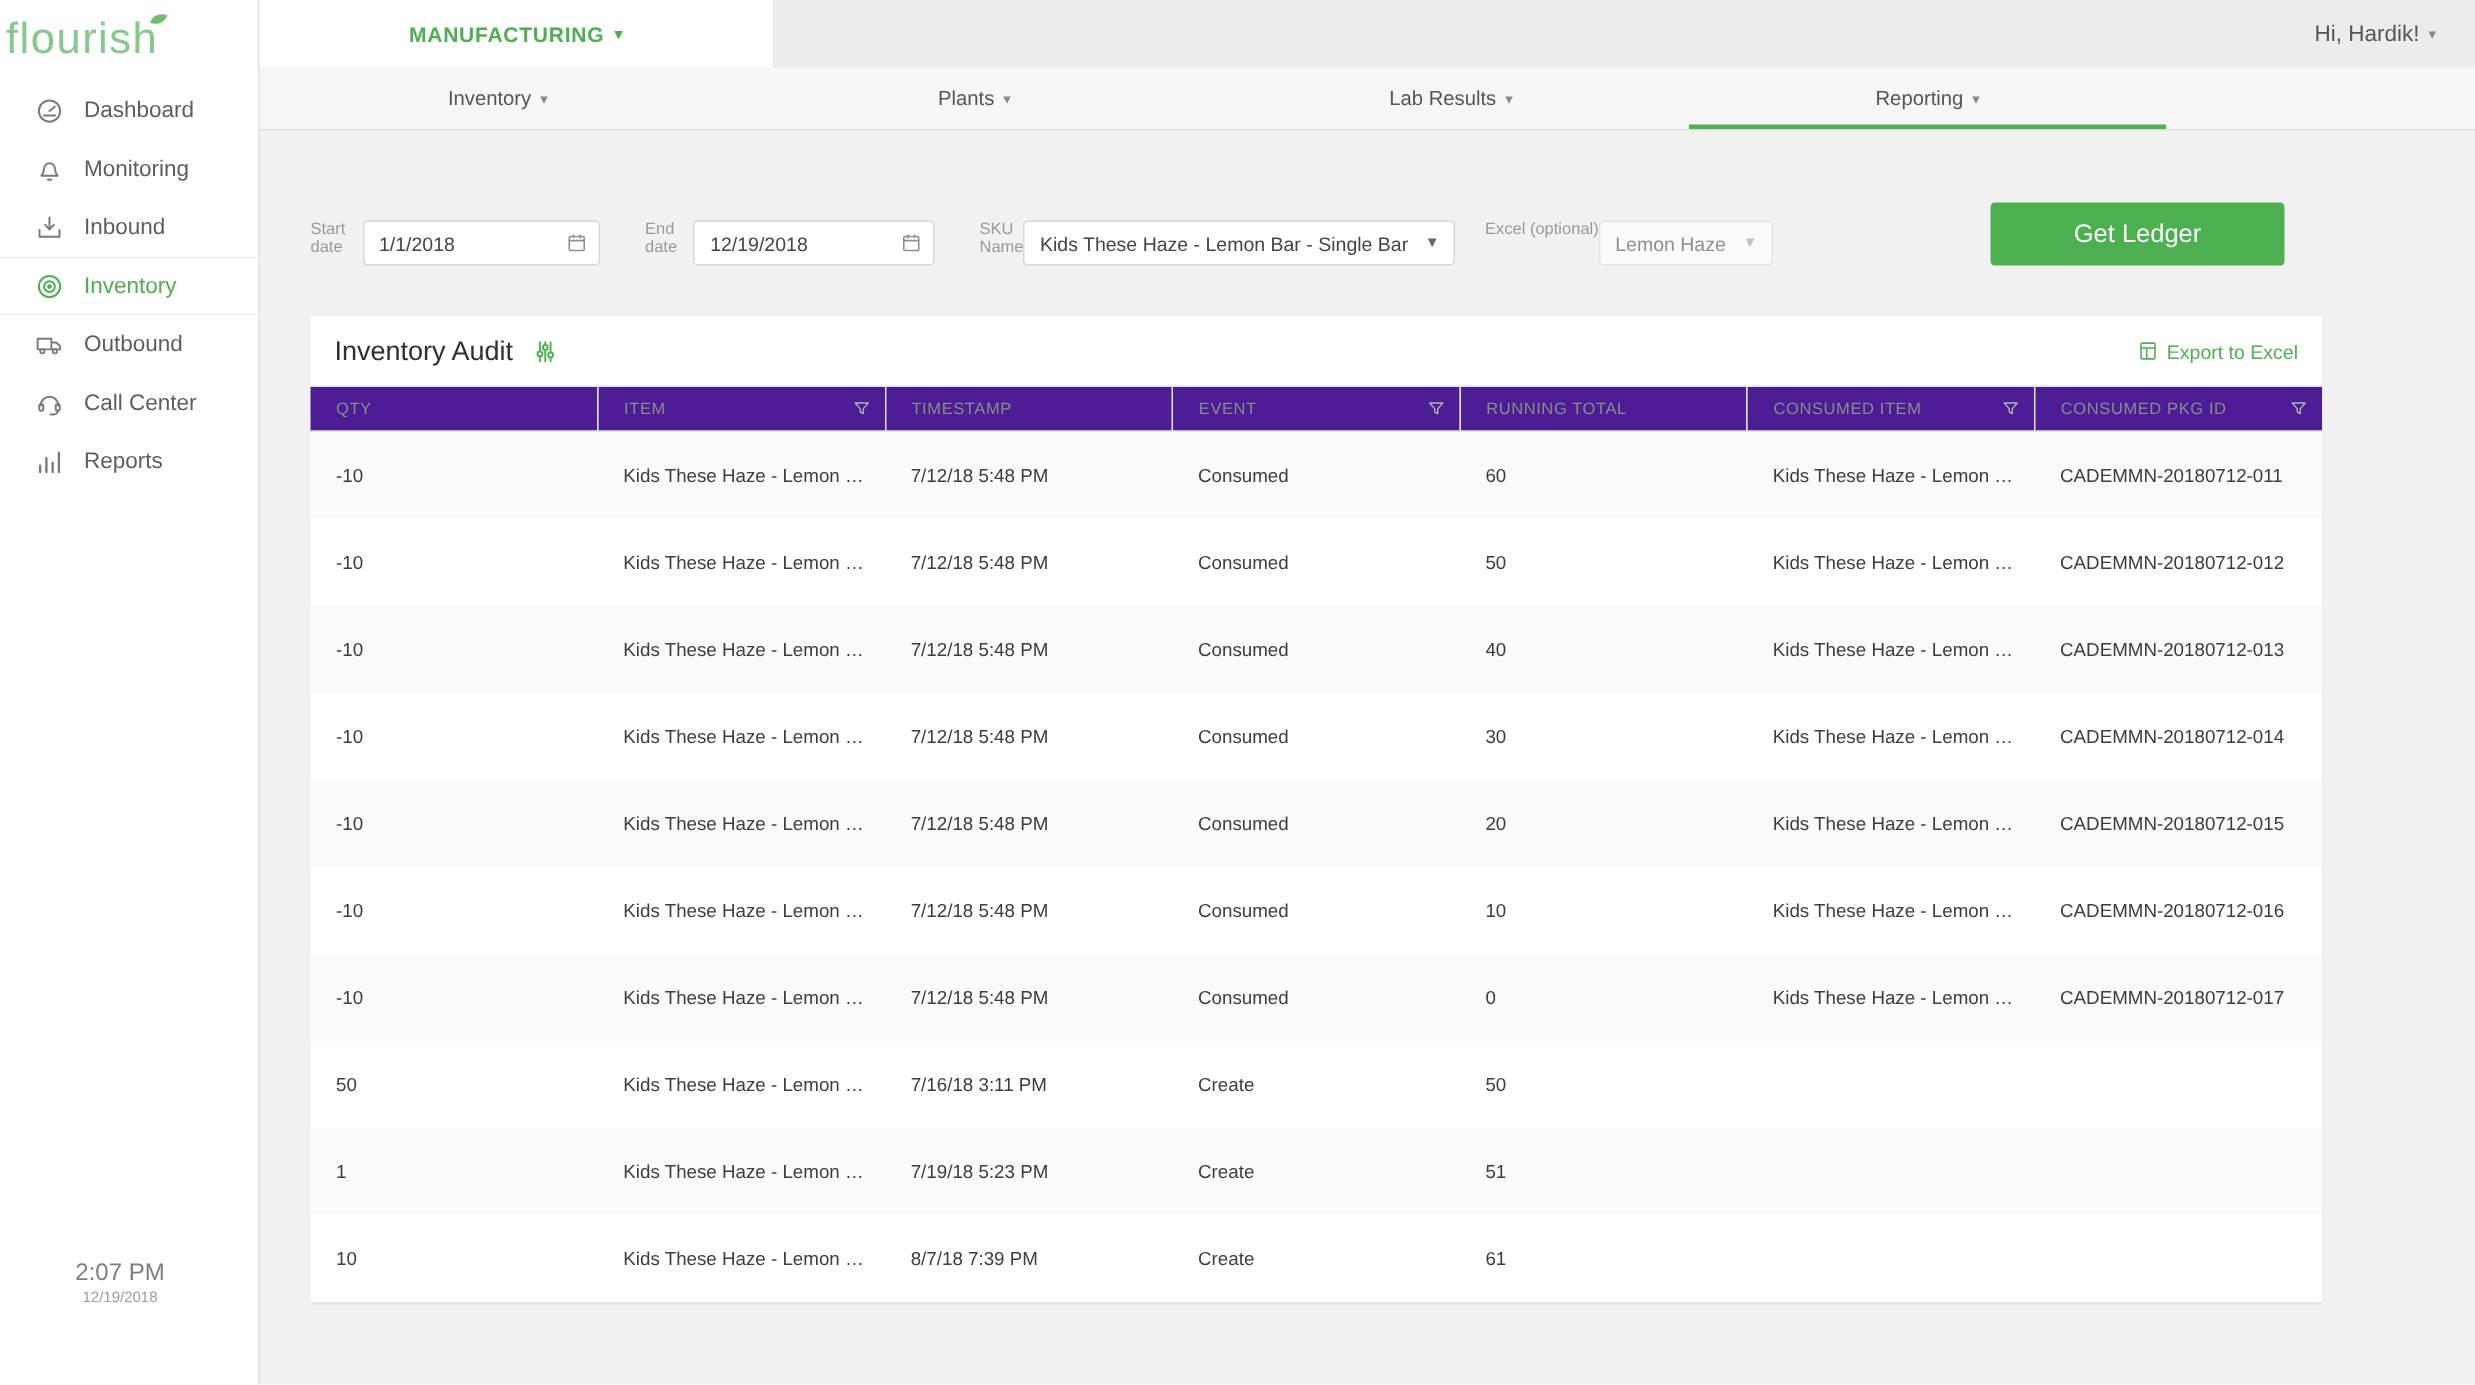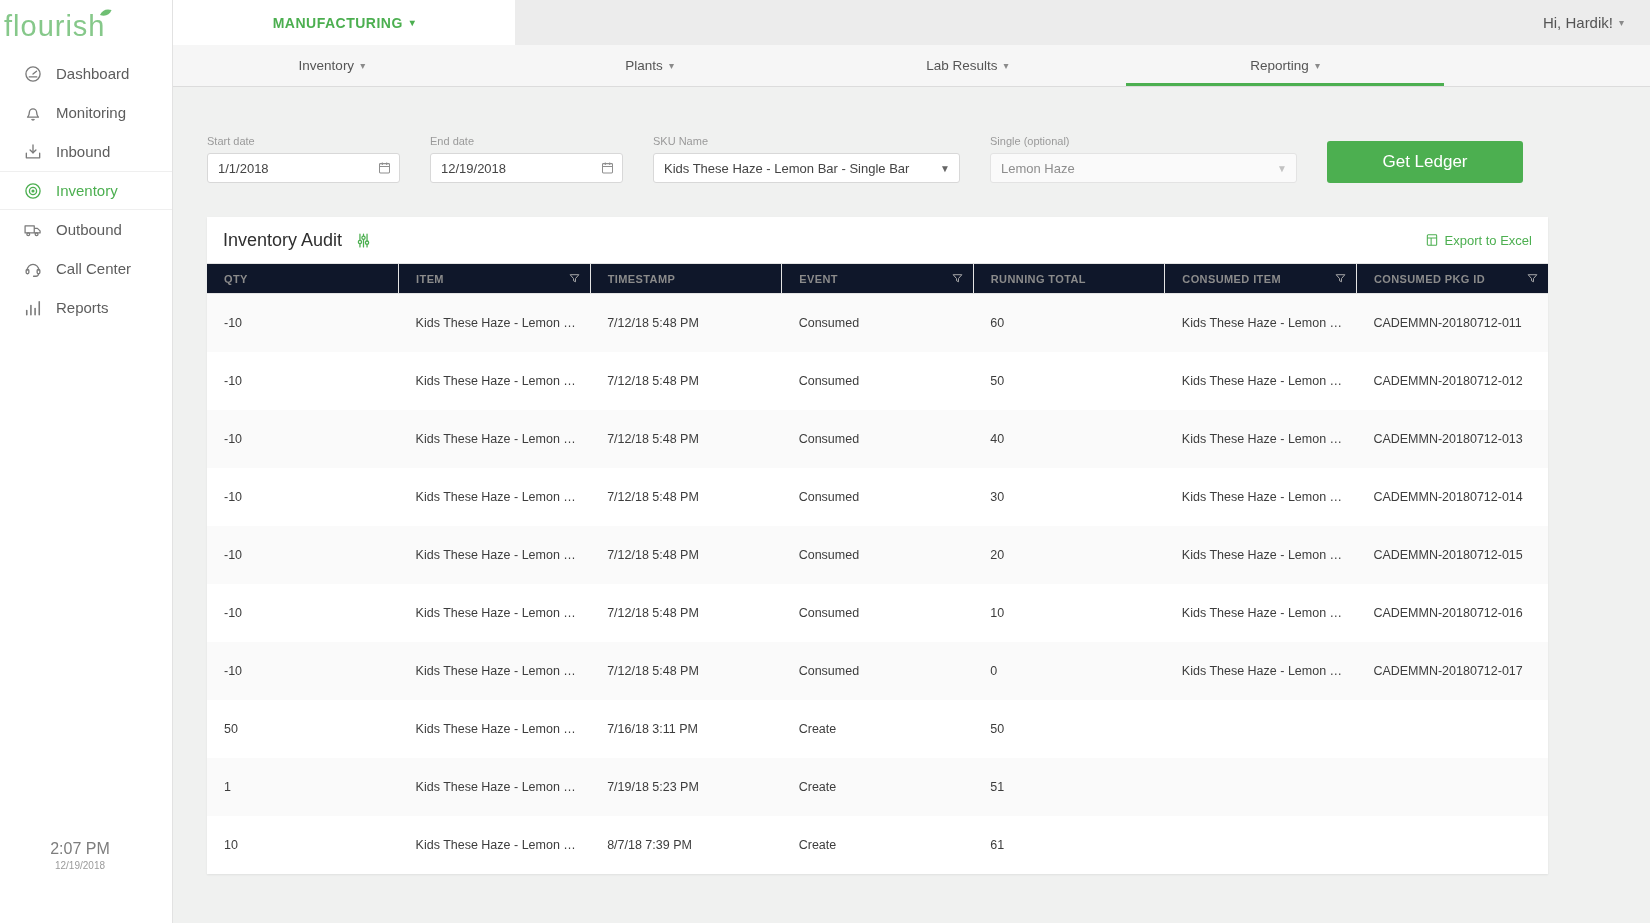--- a/index.html
+++ b/index.html
@@ -51,21 +51,21 @@
   .subnav-tab {
     flex:1; display:flex; align-items:center; justify-content:center; gap:6px;
     font-size:13.5px; color:#555; cursor:pointer; border-bottom:3px solid transparent; padding-top:3px;
   }
   .subnav-tab.active { border-bottom-color:var(--accent); }
 
   .content { flex:1; padding:48px 0 0 34px; position:relative; }
 
   
   .filters { display:flex; align-items:flex-end; gap:30px; margin-bottom:34px; }
-  .field { display:flex; flex-direction:column; }
+  .field { display:flex; flex-direction:row; }
   .field-label { font-size:11px; color:#9a9a9a; margin-bottom:6px; }
   .input-wrap { position:relative; }
   .text-input {
     height:30px; border:1px solid #d8d8d8; border-radius:3px; background:#fff;
     font-family:Liberation Sans, sans-serif; font-size:13px; color:#444;
     padding:0 30px 0 10px; width:100%; outline:none; display:flex; align-items:center;
   }
   .w-date { width:193px; }
   .w-select { width:307px; }
   .select-box { cursor:pointer; white-space:nowrap; overflow:hidden; }
@@ -80,23 +80,23 @@
 
   
   .card { width:1341px; background:#fff; box-shadow:0 1px 2px rgba(0,0,0,0.07); }
   .card-header { height:46px; display:flex; align-items:center; padding:0 16px; }
   .card-title { font-size:18px; font-weight:normal; color:#2f2f2f; margin:0; }
   .sliders { margin-left:13px; color:var(--accent); display:flex; cursor:pointer; }
   .export-link { margin-left:auto; display:flex; align-items:center; gap:6px; color:var(--accent); font-size:13px; cursor:pointer; text-decoration:none; }
 
   table { width:100%; border-collapse:collapse; table-layout:fixed; }
   thead th {
-    background:#0f172a; height:30px; text-align:right;
+    background:#4c1d95; height:30px; text-align:right;
     border-top:1px solid #e4e4e4; border-bottom:1px solid #e4e4e4; border-right:1px solid #e4e4e4;
-    font-weight:bold; padding:0 9px 0 17px;
+    font-weight:normal; padding:0 9px 0 17px;
   }
   thead th:last-child { border-right:none; }
   .th-inner { display:flex; align-items:center; justify-content:space-between; }
   .th-label { font-size:11px; color:#8b8b8b; letter-spacing:0.4px; }
   .funnel { color:#b3b3b3; display:flex; flex-shrink:0; }
   tbody td { height:58px; font-size:12.5px; color:#3d3d3d; padding:0 9px 0 17px; overflow:hidden; white-space:nowrap; text-overflow:ellipsis; }
   tbody tr:nth-child(odd) { background:#fafafa; }
 
   
   .watermark {
@@ -261,21 +261,21 @@
 
         <div class="field w-select">
           <span class="field-label">SKU Name</span>
           <div class="input-wrap">
             <div class="text-input select-box">Kids These Haze - Lemon Bar - Single Bar</div>
             <span class="select-caret">▼</span>
           </div>
         </div>
 
         <div class="field w-select disabled">
-          <span class="field-label">Single (optional)</span>
+          <span class="field-label">Excel (optional)</span>
           <div class="input-wrap">
             <div class="text-input select-box">Lemon Haze</div>
             <span class="select-caret">▼</span>
           </div>
         </div>
 
         <button class="get-ledger">Get Ledger</button>
       </div>
 
       <div class="card">

